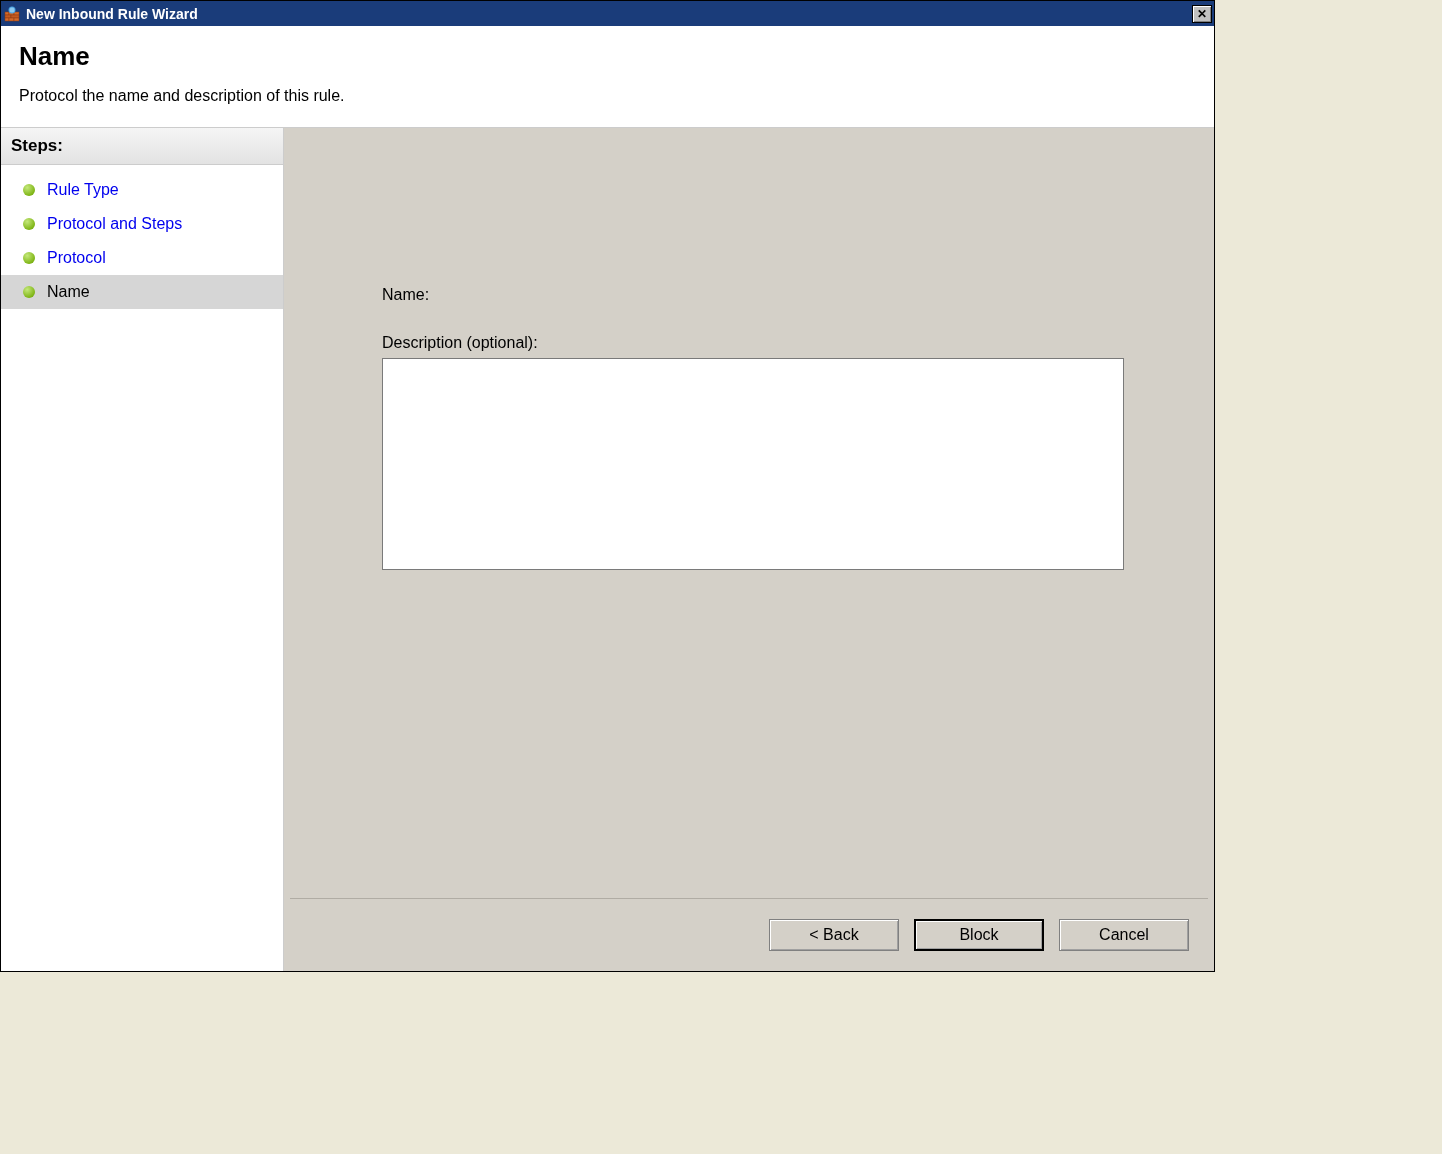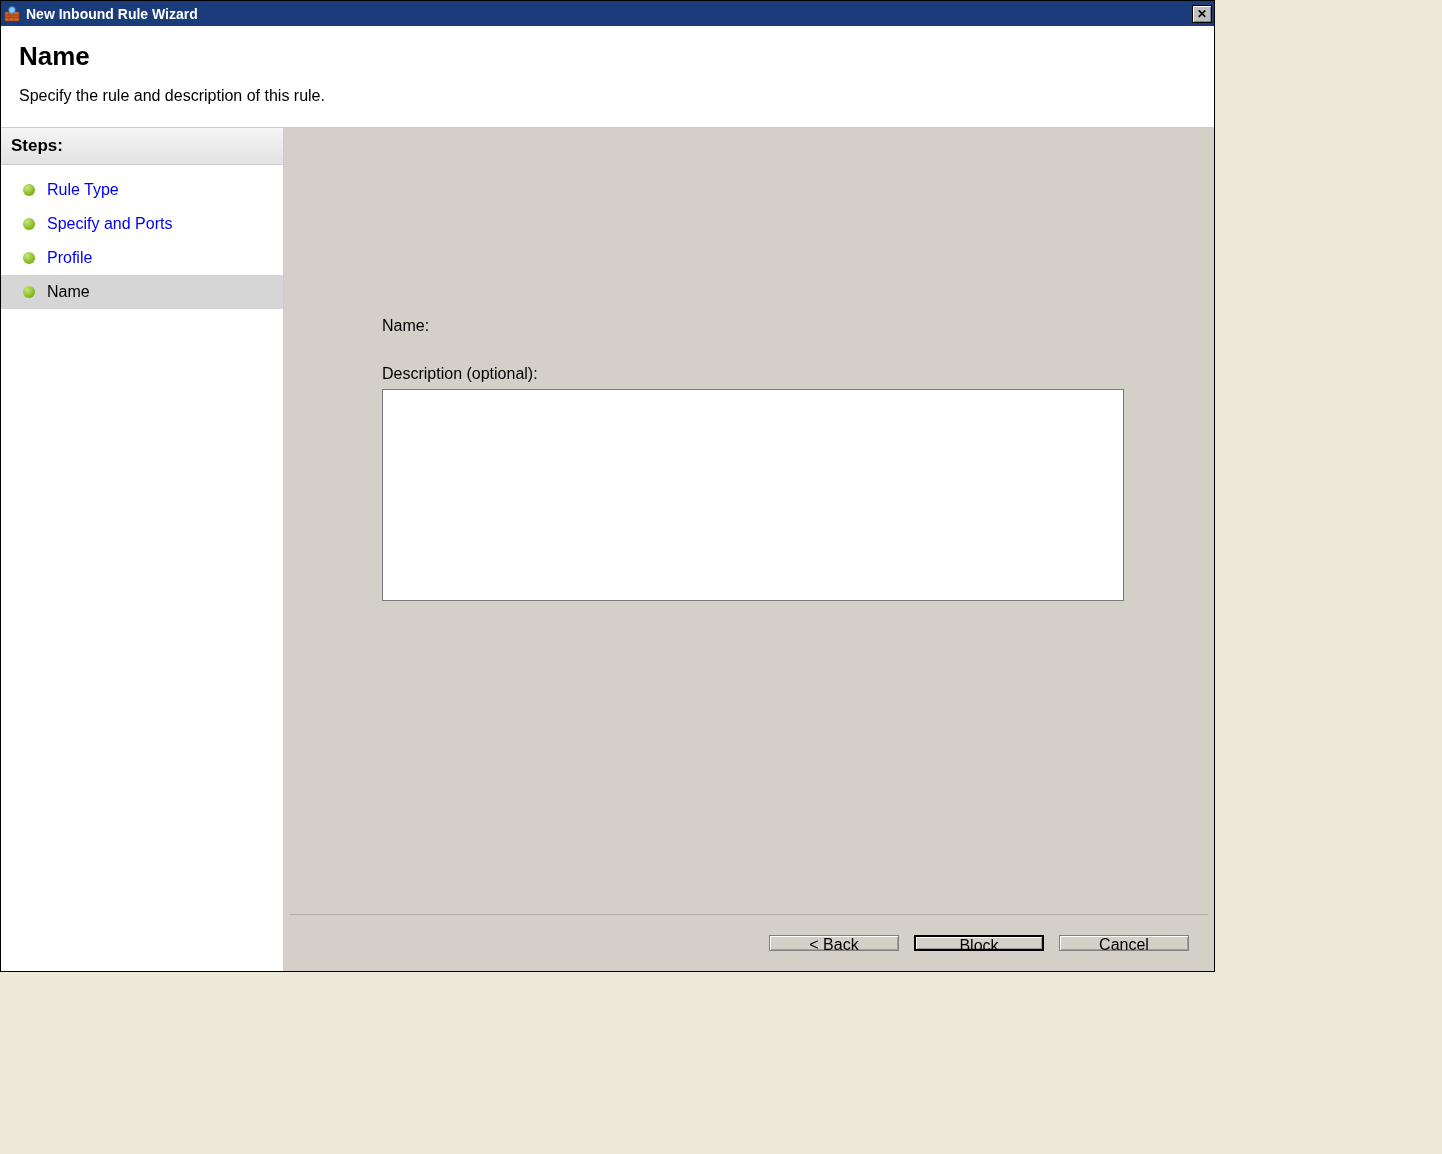--- a/index.html
+++ b/index.html
@@ -123,21 +123,20 @@
     .main-panel {
       flex: 1;
       background: #d4d0c8;
       position: relative;
       display: flex;
       flex-direction: column;
     }
     .form-area {
       flex: 1;
       padding: 158px 90px 0 98px;
-      margin-top: 31px;
     }
     .form-label {
       font-size: 16px;
       color: #000;
       margin-bottom: 6px;
       display: block;
     }
     .text-input {
       width: 100%;
       height: 28px;
@@ -165,21 +164,21 @@
       margin: 0 6px;
     }
     .button-bar {
       padding: 20px 25px 20px 0;
       display: flex;
       justify-content: flex-end;
       gap: 15px;
     }
     .wiz-btn {
       width: 130px;
-      height: 16px;
+      height: 32px;
       font-size: 16px;
       font-family: inherit;
       background: #d4d0c8;
       border: 1px solid #808080;
       box-shadow: inset 1px 1px 0 #fff, inset -1px -1px 0 #a0a0a0;
       cursor: pointer;
     }
     .wiz-btn.default {
       border: 2px solid #000;
       box-shadow: inset 1px 1px 0 #fff, inset -1px -1px 0 #a0a0a0;
@@ -206,38 +205,38 @@
       </svg>
     </span>
     <span class="title-bar-text">New Inbound Rule Wizard</span>
     <div class="close-btn">
       <span>✕</span>
     </div>
   </div>
 
   <div class="header-area">
     <div class="header-title">Name</div>
-    <div class="header-subtitle">Specify the rule and description of this rule.</div>
+    <div class="header-subtitle">Protocol the name and description of this rule.</div>
   </div>
 
   <div class="body-area">
     <div class="sidebar">
       <div class="steps-header">Steps:</div>
       <ul class="steps-list">
         <li class="step-item">
           <span class="step-bullet"></span>
           <span>Rule Type</span>
         </li>
         <li class="step-item">
           <span class="step-bullet"></span>
-          <span>Specify and Ports</span>
+          <span>Protocol and Steps</span>
         </li>
         <li class="step-item">
           <span class="step-bullet"></span>
-          <span>Profile</span>
+          <span>Protocol</span>
         </li>
         <li class="step-item current">
           <span class="step-bullet"></span>
           <span>Name</span>
         </li>
       </ul>
     </div>
 
     <div class="main-panel">
       <div class="form-area">

